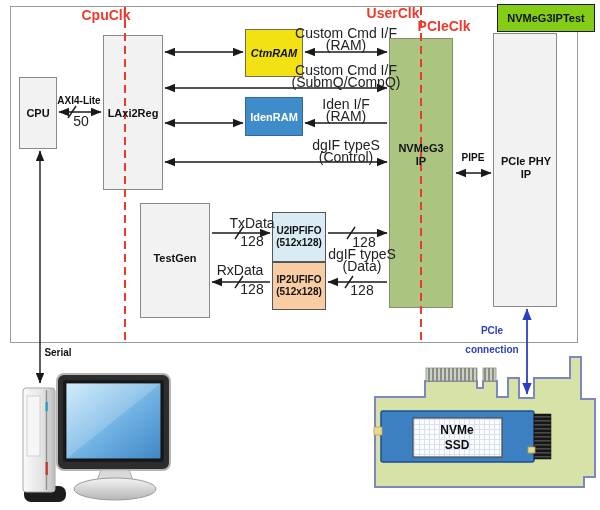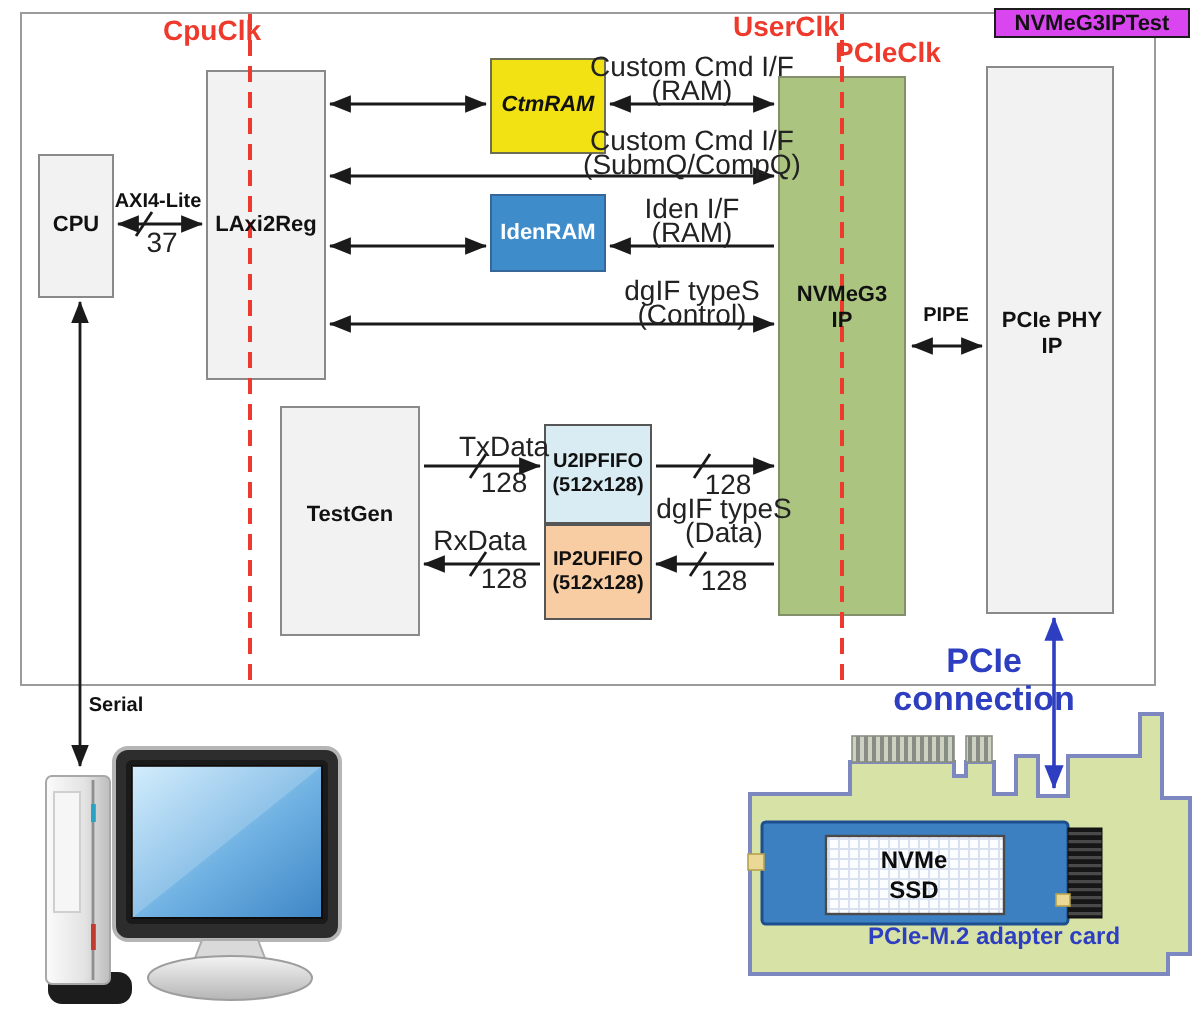--- a/index.html
+++ b/index.html
@@ -2,39 +2,39 @@
 <html><head>
 <meta charset="utf-8">
 <style>
   html,body{margin:0;padding:0;background:#fff;}
   #canvas{
     position:relative;width:600px;height:510px;background:#fff;overflow:hidden;
     font-family:"Liberation Sans",sans-serif;
   }
   .box{position:absolute;box-sizing:border-box;z-index:2;}
   #outer{left:10px;top:6px;width:568px;height:337px;border:1.5px solid #9b9b9b;background:#fff;z-index:1;}
-  #titlebox{left:497px;top:4px;width:98px;height:15px;border:1.6px solid #1c1c1c;background:#d946ef;z-index:6;
+  #titlebox{left:497px;top:4px;width:98px;height:28px;border:1.6px solid #1c1c1c;background:#84cc16;z-index:6;
     display:flex;align-items:center;justify-content:center;font-size:11px;font-weight:bold;color:#111;}
   .block{border:1.5px solid #8a8a8a;background:#f2f2f2;}
   #cpu{left:19px;top:77px;width:38px;height:72px;}
   #laxi2reg{left:103px;top:35px;width:60px;height:155px;}
   #ctmram{left:245px;top:29px;width:58px;height:48px;background:#f2e214;border-color:#6e6e52;}
   #idenram{left:245px;top:97px;width:58px;height:39px;background:#3f8ccb;border-color:#35679b;}
   #nvmeg3{left:389px;top:38px;width:64px;height:270px;background:#abc47f;border-color:#848f6b;}
   #pciephy{left:493px;top:33px;width:64px;height:274px;}
   #testgen{left:140px;top:203px;width:70px;height:115px;}
   #u2ipfifo{left:272px;top:212px;width:54px;height:50px;background:#d9ebf3;border-color:#565656;}
   #ip2ufifo{left:272px;top:262px;width:54px;height:48px;background:#f9cda4;border-color:#565656;}
   svg.layer{position:absolute;left:0;top:0;z-index:5;pointer-events:none;}
   .lbl{position:absolute;transform:translate(-50%,-50%);font-size:14px;line-height:1.15;color:#222;
     white-space:nowrap;z-index:10;text-align:center;}
   .b10{font-weight:bold;font-size:10px;color:#111;}
   .b11{font-weight:bold;font-size:11px;color:#111;}
   .red{color:#ee3a2c;font-weight:bold;font-size:14px;}
-  .blue11{color:#2d3fc0;font-weight:bold;font-size:17px;}
+  .blue11{color:#2d3fc0;font-weight:bold;font-size:10px;}
   .cap12{color:#2d3fc0;font-weight:bold;font-size:12px;}
   .ssdtxt{font-weight:bold;font-size:12px;color:#0c0c0c;}
   .white{color:#ffffff;}
 </style>
 </head>
 <body>
 
 <div id="canvas">
 
   <div class="box" id="outer"></div>
@@ -157,21 +157,21 @@
   <div class="lbl b11" style="left:421px;top:161px;">IP</div>
   <div class="lbl b11" style="left:526px;top:161px;">PCIe PHY</div>
   <div class="lbl b11" style="left:526px;top:174px;">IP</div>
   <div class="lbl b11" style="left:175px;top:258px;">TestGen</div>
   <div class="lbl b10" style="left:299px;top:231px;">U2IPFIFO</div>
   <div class="lbl b10" style="left:299px;top:243px;">(512x128)</div>
   <div class="lbl b10" style="left:299px;top:280px;">IP2UFIFO</div>
   <div class="lbl b10" style="left:299px;top:292px;">(512x128)</div>
 
   <div class="lbl b10" style="left:79px;top:101px;">AXI4-Lite</div>
-  <div class="lbl" style="left:81px;top:121px;">37</div>
+  <div class="lbl" style="left:81px;top:121px;">50</div>
 
   <div class="lbl" style="left:346px;top:33px;">Custom Cmd I/F</div>
   <div class="lbl" style="left:346px;top:45px;">(RAM)</div>
   <div class="lbl" style="left:346px;top:70px;">Custom Cmd I/F</div>
   <div class="lbl" style="left:346px;top:82px;">(SubmQ/CompQ)</div>
   <div class="lbl" style="left:346px;top:104px;">Iden I/F</div>
   <div class="lbl" style="left:346px;top:116px;">(RAM)</div>
   <div class="lbl" style="left:346px;top:145px;">dgIF typeS</div>
   <div class="lbl" style="left:346px;top:157px;">(Control)</div>
 
@@ -186,15 +186,14 @@
   <div class="lbl" style="left:362px;top:290px;">128</div>
 
   <div class="lbl b10" style="left:473px;top:158px;">PIPE</div>
   <div class="lbl b10" style="left:58px;top:353px;">Serial</div>
 
   <div class="lbl blue11" style="left:492px;top:331px;">PCIe</div>
   <div class="lbl blue11" style="left:492px;top:350px;">connection</div>
 
   <div class="lbl ssdtxt" style="left:457px;top:431px;">NVMe</div>
   <div class="lbl ssdtxt" style="left:457px;top:446px;">SSD</div>
-  <div class="lbl cap12" style="left:497px;top:469px;">PCIe-M.2 adapter card</div>
 
 </div>
 
 </body></html>

